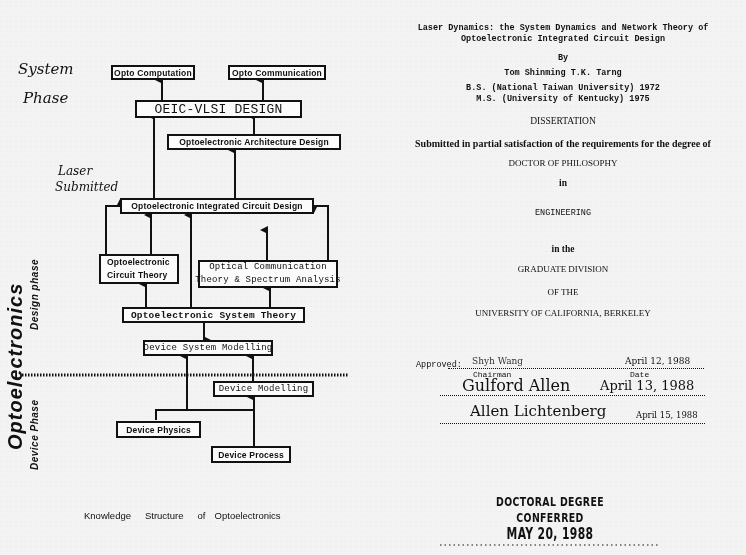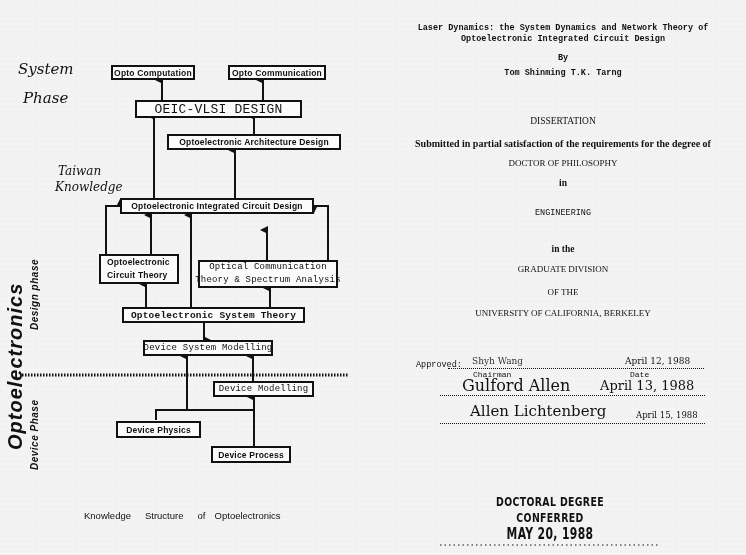--- a/index.html
+++ b/index.html
@@ -83,22 +83,22 @@
       <line x1="254" y1="446" x2="254" y2="397" marker-end="url(#ah)"></line>
     </g>
 
     <line x1="22" y1="375" x2="348" y2="375" stroke="#111" stroke-width="3" stroke-dasharray="1.5,1.5"></line>
 
     <line x1="440" y1="545" x2="660" y2="545" stroke="#111" stroke-width="1" stroke-dasharray="1.5,3"></line>
   </svg>
 
   <div class="abs script" style="left:18px;top:60px;">System</div>
   <div class="abs script" style="left:23px;top:89px;">Phase</div>
-  <div class="abs script" style="left:58px;top:164px;font-size:12px;">Taiwan</div>
-  <div class="abs script" style="left:55px;top:180px;font-size:12px;">Knowledge</div>
+  <div class="abs script" style="left:58px;top:164px;font-size:12px;">Laser</div>
+  <div class="abs script" style="left:55px;top:180px;font-size:12px;">Submitted</div>
 
   <div class="vert" style="left:4px;top:450px;font-size:20px;font-weight:bold;font-style:italic;letter-spacing:1px;">Optoelectronics</div>
   <div class="vert" style="left:29px;top:330px;font-size:10px;font-weight:bold;font-style:italic;letter-spacing:0.5px;">Design phase</div>
   <div class="vert" style="left:29px;top:470px;font-size:10px;font-weight:bold;font-style:italic;letter-spacing:0.5px;">Device Phase</div>
 
   <div class="box" style="left:111px;top:65px;width:84px;height:15px;font-size:8.5px;">Opto Computation</div>
   <div class="box" style="left:228px;top:65px;width:98px;height:15px;font-size:8.5px;">Opto Communication</div>
   <div class="box mono" style="left:135px;top:100px;width:167px;height:18px;font-size:13px;">OEIC-VLSI  DESIGN</div>
   <div class="box" style="left:167px;top:134px;width:174px;height:16px;font-size:8.5px;">Optoelectronic Architecture Design</div>
   <div class="box" style="left:120px;top:198px;width:194px;height:16px;font-size:8.5px;">Optoelectronic Integrated Circuit Design</div>
@@ -117,20 +117,24 @@
   <div class="box" style="left:211px;top:446px;width:80px;height:17px;font-size:8.5px;">Device   Process</div>
 
   <div class="abs" style="left:84px;top:510px;font-size:9.5px;word-spacing:2px;white-space:pre;">Knowledge   Structure   of  Optoelectronics</div>
 
   <div class="right-col mono" style="top:23px;font-size:8.5px;font-weight:bold;line-height:11px;">
     <div>Laser Dynamics: the System Dynamics and Network Theory of</div>
     <div>Optoelectronic Integrated Circuit Design</div>
   </div>
   <div class="right-col mono" style="top:53px;font-size:8.5px;font-weight:bold;">By</div>
   <div class="right-col mono" style="top:68px;font-size:8.5px;font-weight:bold;">Tom Shinming T.K. Tarng</div>
+  <div class="right-col mono" style="top:83px;font-size:8.5px;font-weight:bold;line-height:11px;">
+    <div>B.S. (National Taiwan University) 1972</div>
+    <div>M.S. (University of Kentucky) 1975</div>
+  </div>
   <div class="right-col serif" style="top:116px;font-size:9.5px;">DISSERTATION</div>
   <div class="right-col serif" style="top:138px;font-size:10px;font-weight:bold;">Submitted in partial satisfaction of the requirements for the degree of</div>
   <div class="right-col serif" style="top:158px;font-size:9px;">DOCTOR OF PHILOSOPHY</div>
   <div class="right-col serif" style="top:178px;font-size:9.5px;font-weight:bold;">in</div>
   <div class="right-col mono" style="top:208px;font-size:8.5px;">ENGINEERING</div>
   <div class="right-col serif" style="top:244px;font-size:9.5px;font-weight:bold;">in the</div>
   <div class="right-col serif" style="top:264px;font-size:9px;">GRADUATE DIVISION</div>
   <div class="right-col serif" style="top:287px;font-size:9px;">OF THE</div>
   <div class="right-col serif" style="top:308px;font-size:9px;">UNIVERSITY OF CALIFORNIA, BERKELEY</div>
 

